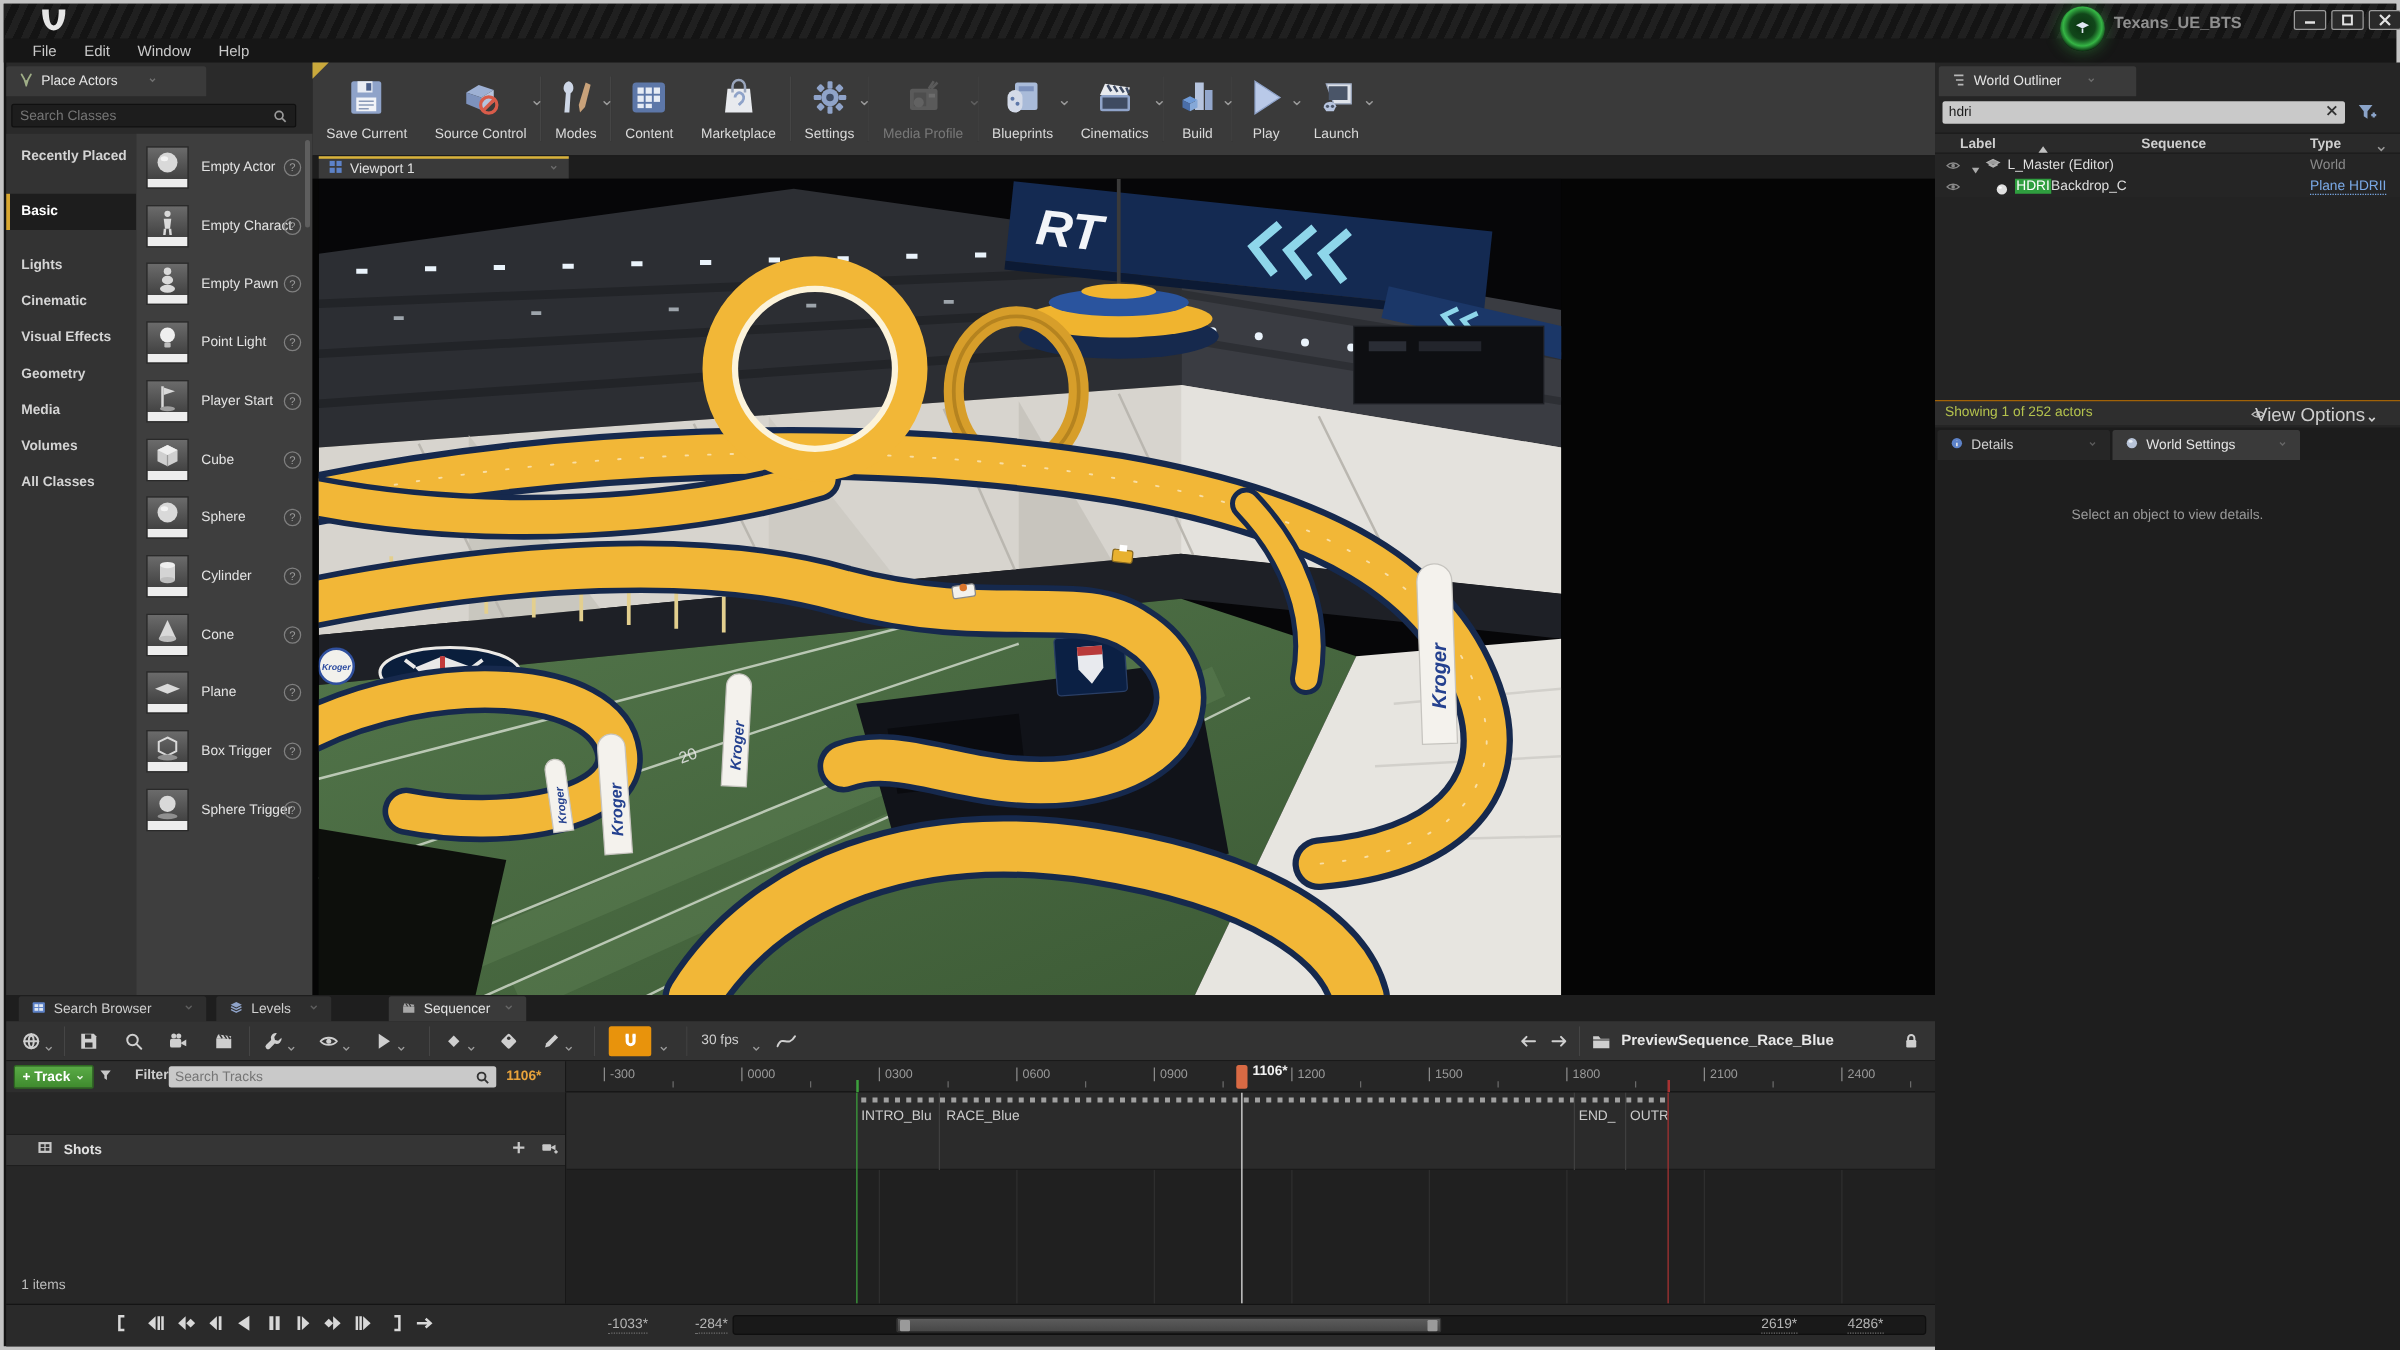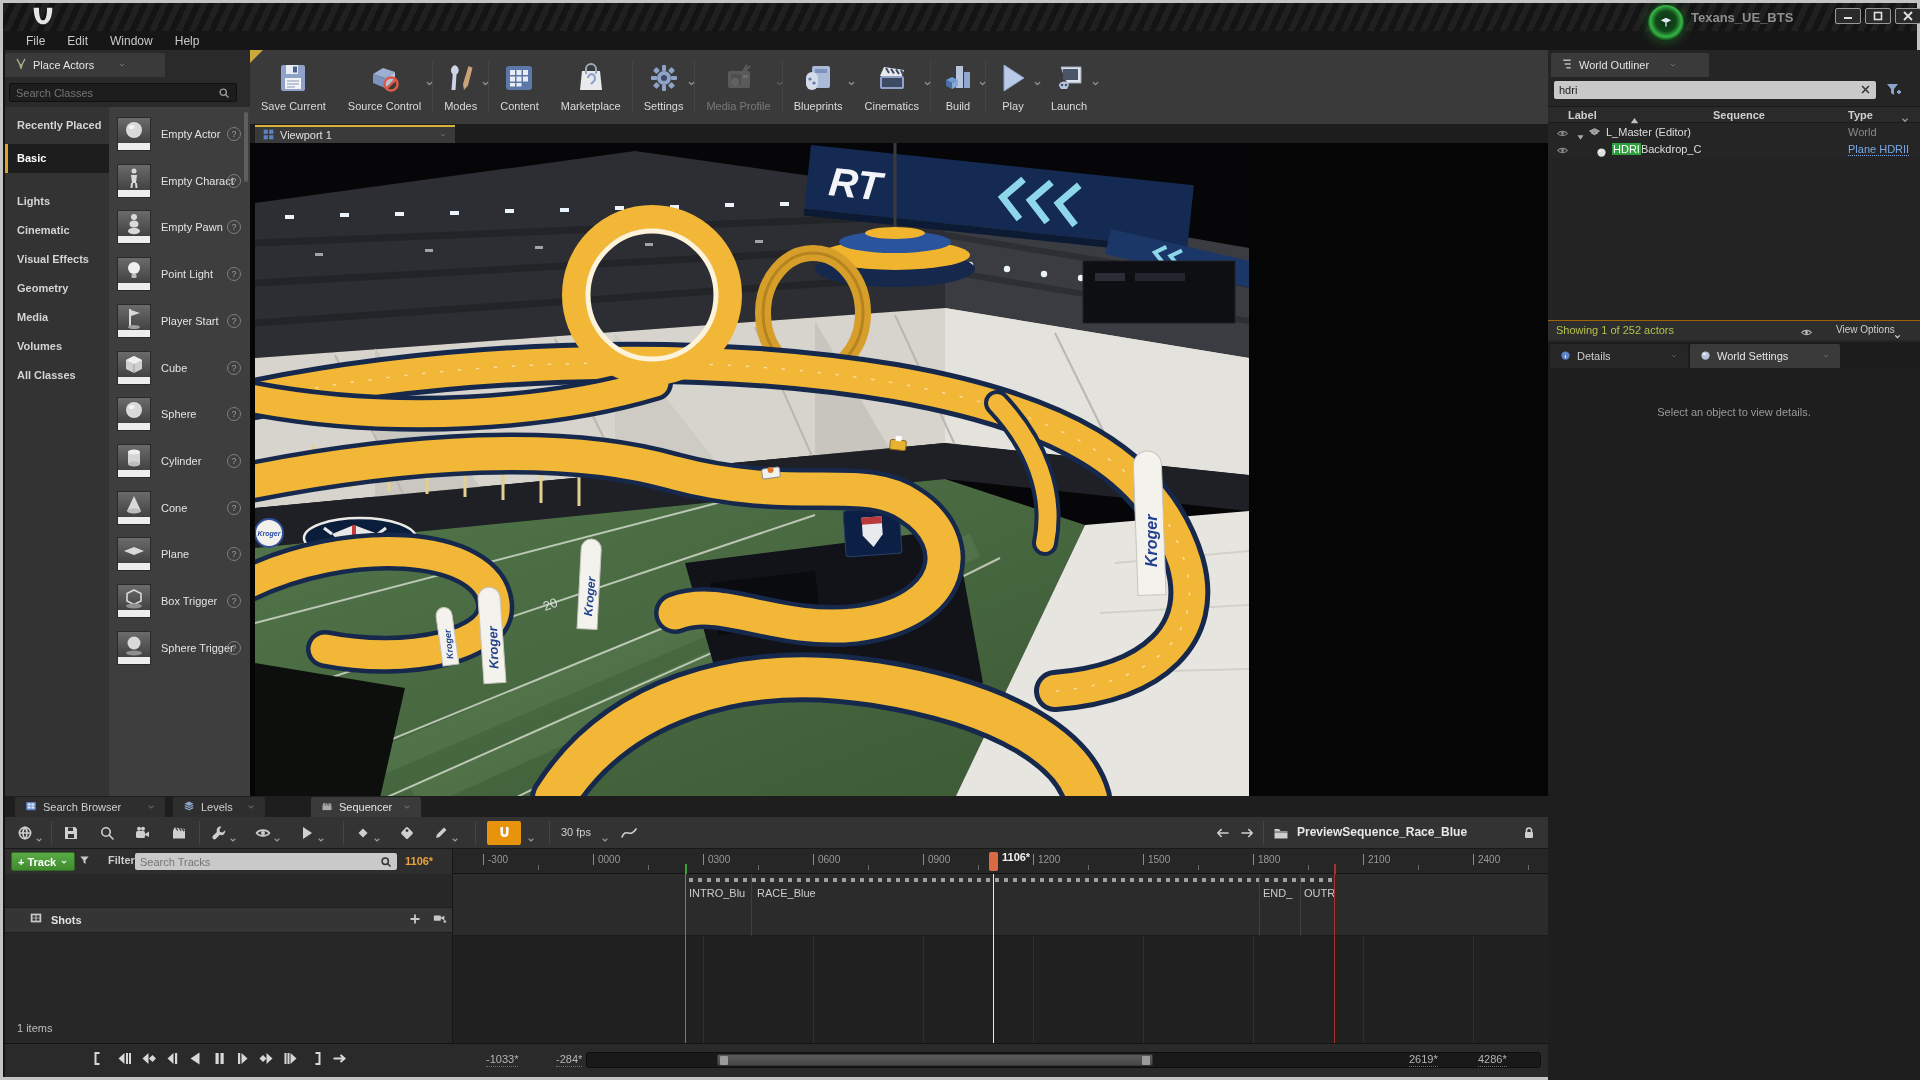--- a/index.html
+++ b/index.html
@@ -102,21 +102,21 @@
       <input placeholder="Search Classes" style="">
       <svg width="12" height="12" viewBox="0 0 16 16">
           <g fill="none" stroke="#9a9a9a" stroke-width="1.8">
             <circle cx="7" cy="7" r="4.2"></circle>
             <path d="M10.3,10.3 L14,14"></path>
           </g>
         </svg>
     </div>
     <div class="abs" style="left:0;top:57px;width:104px;height:689px;background:#333333" id="pa-cats">
         <div class="cat" style="margin-top: 4px;">Recently Placed</div>
-        <div class="cat sel" style="margin-top: 4px;">Basic</div>
+        <div class="cat sel" style="margin-top: 15px;">Basic</div>
         <div class="cat" style="margin-top: 14px;">Lights</div>
         <div class="cat" style="margin-top: 0px;">Cinematic</div>
         <div class="cat" style="margin-top: 0px;">Visual Effects</div>
         <div class="cat" style="margin-top: 0px;">Geometry</div>
         <div class="cat" style="margin-top: 0px;">Media</div>
         <div class="cat" style="margin-top: 0px;">Volumes</div>
         <div class="cat" style="margin-top: 0px;">All Classes</div>
       </div>
     <div class="abs" style="left:104px;top:57px;width:141px;height:689px;background:#3e3e3e" id="pa-items">
         <div class="aitem" style="top: 4px;">
@@ -664,21 +664,21 @@
       <span class="abs rowtxt" style="left:64px;top:2px"><span class="chip">HDRI</span><span>Backdrop_C</span></span>
       <span class="abs link" style="left:300px;top:2px">Plane HDRII</span>
     </div>
     <div class="abs" style="left:0;top:108px;width:372px;height:162px;background:#232323"></div>
     <div class="abs" style="left:0;top:270px;width:372px;height:20px;background:#2e2e2e;border-top:1px solid #a16207">
       <span class="abs greentxt" style="left:8px;top:3px">Showing 1 of 252 actors</span>
       <span class="abs" style="left:252px;top:4px"><svg width="13" height="13" viewBox="0 0 16 16">
             <path d="M2,8 C5,4.5 11,4.5 14,8 C11,11.5 5,11.5 2,8 Z" fill="none" stroke="#b8b8b8" stroke-width="1.4"></path>
             <circle cx="8" cy="8" r="1.8" fill="#b8b8b8"></circle>
           </svg></span>
-      <span class="abs" style="left:288px;top:3px;font-size:10px;color:#cfcfcf">View Options</span>
+      <span class="abs" style="left:256px;top:3px;font-size:15px;color:#cfcfcf">View Options</span>
       <span class="abs" style="left:345px;top:6px"><svg width="9" height="9" viewBox="0 0 16 16">
             <path d="M4,6 L8,10 L12,6" stroke="#cfcfcf" stroke-width="2.4" fill="none"></path>
           </svg></span>
     </div>
     <div class="abs" style="left:0;top:292px;width:372px;height:26px;background:#1c1c1c">
       <div class="tab abs" style="left:2px;top:2px;width:138px;background:#262626">
         <span><svg width="11" height="11" viewBox="0 0 16 16">
               <circle cx="8" cy="8" r="6" fill="#5d82c8"></circle>
               <path d="M8,5 V5.3 M8,7.5 V11.5" stroke="#e8e8e8" stroke-width="1.8"></path>
             </svg></span>

